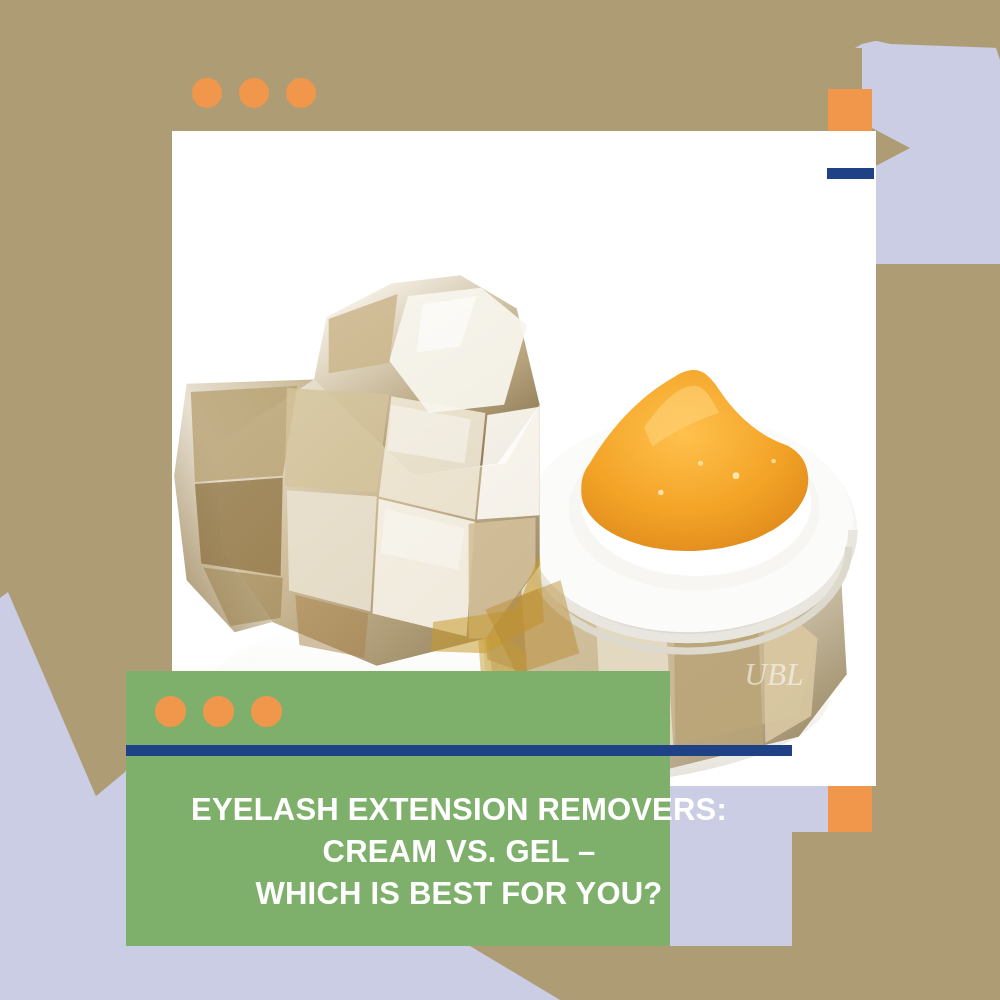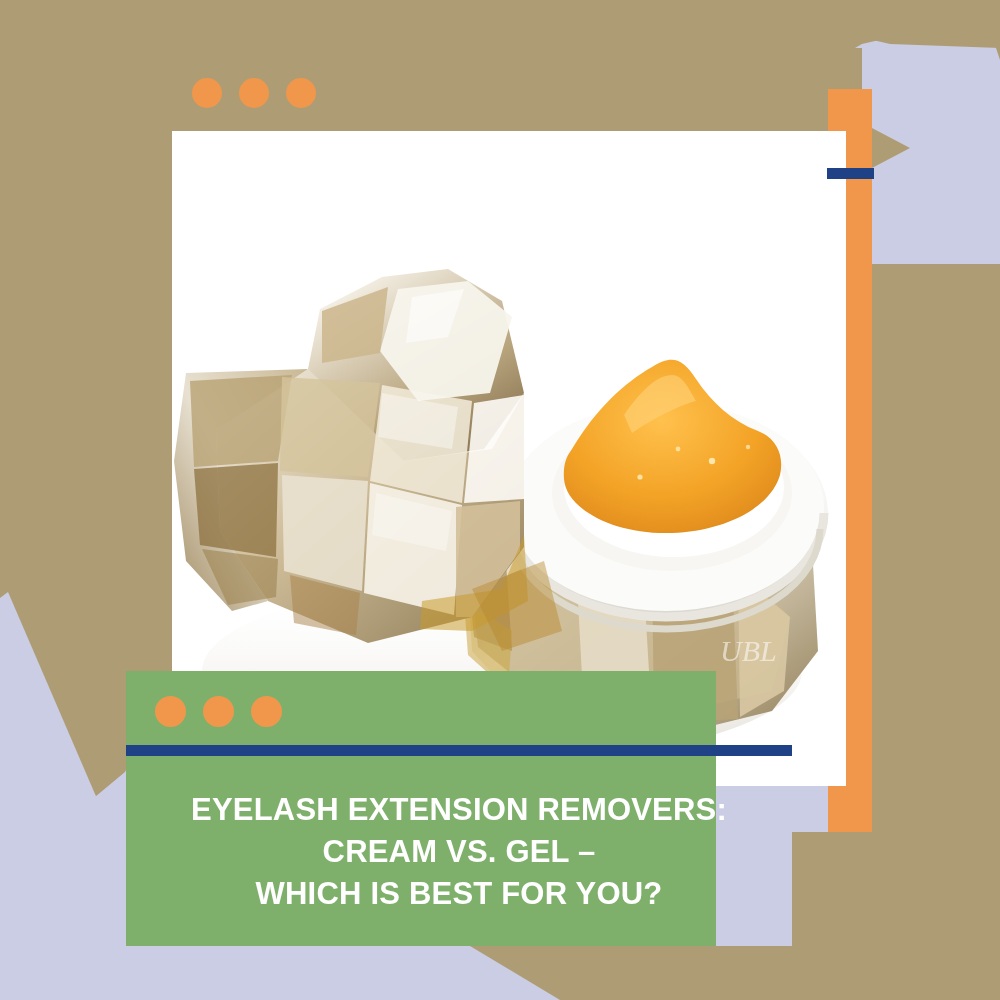--- a/index.html
+++ b/index.html
@@ -46,20 +46,21 @@
 
   
   .photo {
     position: absolute;
     left: 172px;
     top: 131px;
     width: 674px;
     height: 655px;
     background: #ffffff;
     overflow: hidden;
+    padding-left: 30px;
   }
   .photo-inner {
     position: absolute;
     inset: 0;
   }
 
   
   .dots {
     position: absolute;
     display: flex;
@@ -73,21 +74,21 @@
     border-radius: 50%;
     background: #f0974c;
   }
   .dots.green .dot { width: 31px; height: 31px; }
 
   
   .green-card {
     position: absolute;
     left: 126px;
     top: 671px;
-    width: 590px;
+    width: 544px;
     height: 275px;
     background: #7eb06c;
   }
   .card-rule {
     position: absolute;
     left: 0;
     top: 74px;
     width: 666px;
     height: 11px;
     background: #1f4287;

